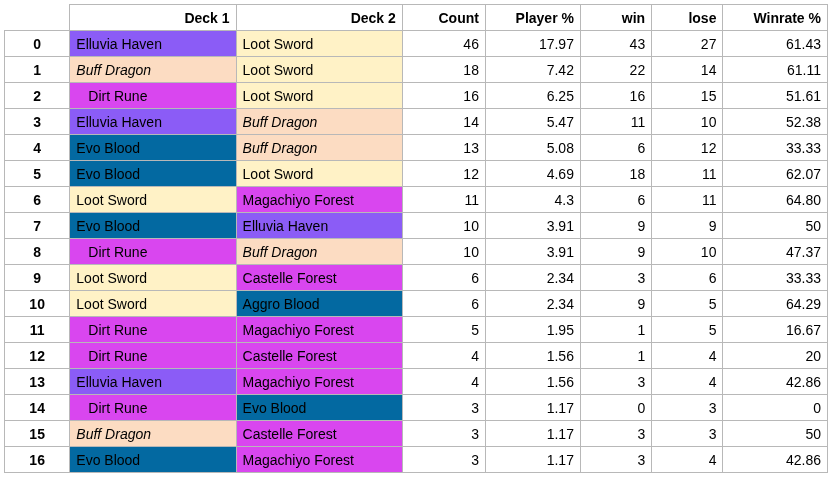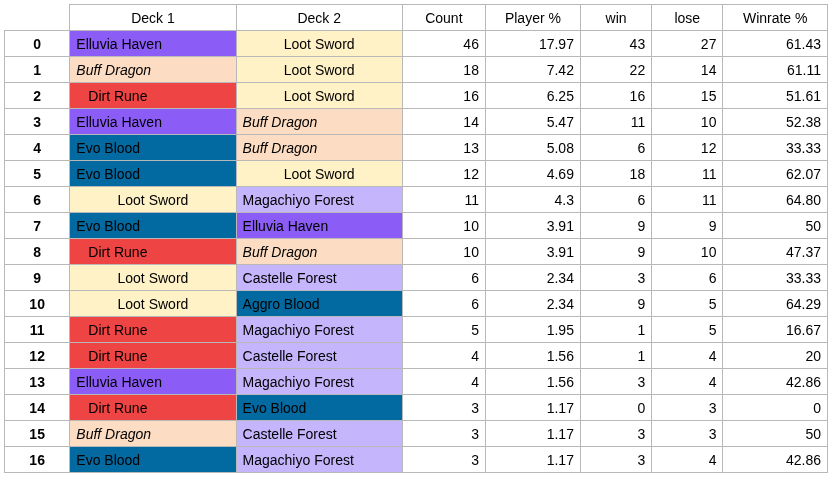--- a/index.html
+++ b/index.html
@@ -15,22 +15,22 @@
     border-collapse: collapse;
     width: 824px;
   }
   th, td {
     border: 1px solid #b8b8b8;
     padding: 3px 6px;
     height: 26px;
     white-space: nowrap;
   }
   th {
-    font-weight: normal;
-    text-align: center;
+    font-weight: bold;
+    text-align: right;
     background: #fff;
   }
   th.idx-head {
     border-top: none;
     border-left: none;
     background: #fff;
   }
   td.idx {
     font-weight: bold;
     text-align: center;
@@ -43,25 +43,25 @@
   col.c-idx   { width: 55px; }
   col.c-deck  { width: 140px; }
   col.c-count { width: 70px; }
   col.c-pp    { width: 80px; }
   col.c-win   { width: 60px; }
   col.c-lose  { width: 60px; }
   col.c-wr    { width: 88px; }
 
   
   .bg-haven  { background: #8b5cf6; }
-  .bg-sword  { background: #fff2c6; text-align: center; }
+  .bg-sword  { background: #fff2c6; }
   .bg-dragon { background: #fcdcc2; font-style: italic; }
-  .bg-rune   { background: #ef4444; padding-left: 18px; }
+  .bg-rune   { background: #d946ef; padding-left: 18px; }
   .bg-blood  { background: #0369a1; }
-  .bg-forest { background: #c4b5fd; }
+  .bg-forest { background: #d946ef; }
 </style>
 </head>
 <body>
 
 <table>
   <colgroup>
     <col class="c-idx">
       <col class="c-deck">
       <col class="c-deck">
     <col class="c-count">

